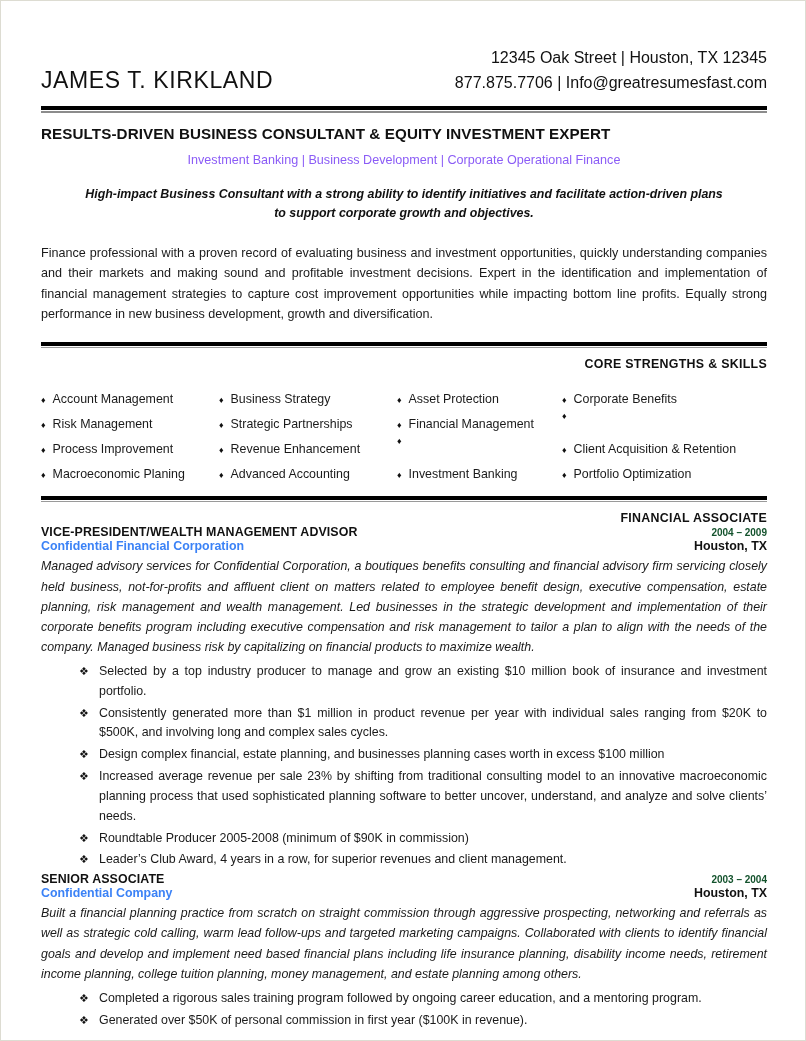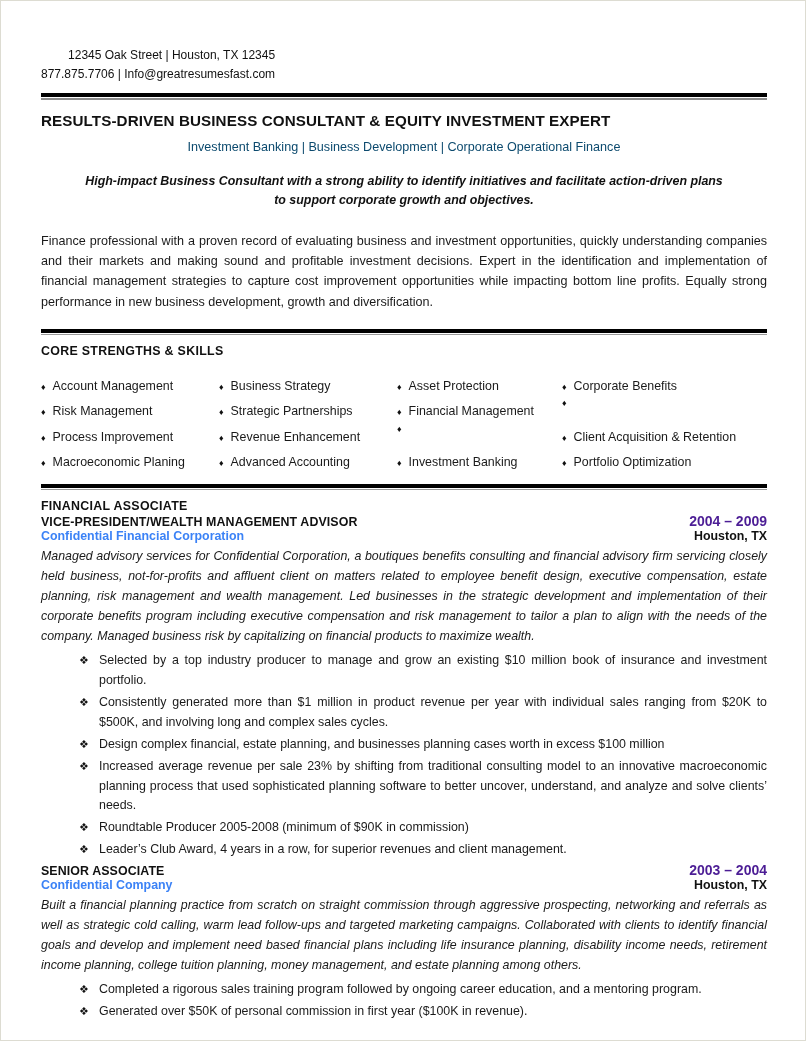--- a/index.html
+++ b/index.html
@@ -38,21 +38,21 @@
     font-size: 23px;
     letter-spacing: 0.6px;
     font-weight: 400;
     color: #111111;
     white-space: nowrap;
     line-height: 1.1;
     padding-bottom: 2px;
   }
   .contact {
     text-align: right;
-    font-size: 12px;
+    font-size: 16px;
     line-height: 1.55;
     color: #111111;
   }
   .contact .line { white-space: nowrap; }
 
   
   .rule-double {
     margin-top: 10px;
     height: 7px;
   }
@@ -83,21 +83,21 @@
     font-size: 15.2px;
     font-weight: bold;
     letter-spacing: 0.1px;
     margin-top: 12px;
     color: #111111;
   }
   .subhead {
     text-align: center;
     font-size: 12.6px;
     margin-top: 11px;
-    color: #0c4a6e;
+    color: #8b5cf6;
   }
   .tagline {
     text-align: center;
     font-size: 12.4px;
     font-style: italic;
     font-weight: bold;
     line-height: 1.55;
     margin: 18px auto 0;
     width: 640px;
     color: #111111;
@@ -108,21 +108,21 @@
     font-size: 12.6px;
     line-height: 1.62;
     text-align: justify;
     margin-top: 20px;
     color: #1a1a1a;
   }
 
   
   .section-rule-wrap { margin-top: 17px; }
   .section-title {
-    text-align: left;
+    text-align: right;
     font-size: 12.4px;
     font-weight: bold;
     letter-spacing: 0.3px;
     margin-top: 9px;
     color: #111111;
   }
 
   
   .skills {
     display: grid;
@@ -152,23 +152,23 @@
     justify-content: space-between;
     align-items: baseline;
   }
   .job-title {
     font-size: 12.4px;
     font-weight: bold;
     color: #111111;
     letter-spacing: 0.1px;
   }
   .job-dates {
-    font-size: 14px;
-    font-weight: bold;
-    color: #4c1d95;
+    font-size: 10px;
+    font-weight: bold;
+    color: #14532d;
     white-space: nowrap;
   }
   .job-company {
     font-size: 12.4px;
     font-weight: bold;
     color: #3b82f6;
   }
   .job-location {
     font-size: 12.4px;
     font-weight: bold;
@@ -207,20 +207,21 @@
     text-align: justify;
   }
 </style>
 </head>
 <body>
 
 <div class="page">
   <div class="inner">
 
     <div class="header">
+      <div class="name">JAMES T. KIRKLAND</div>
       <div class="contact">
         <div class="line">12345 Oak Street | Houston, TX 12345</div>
         <div class="line">877.875.7706 | Info@greatresumesfast.com</div>
       </div>
     </div>
 
     <div class="rule-double">
       <div class="thick"></div>
       <div class="gap"></div>
       <div class="thin"></div>

